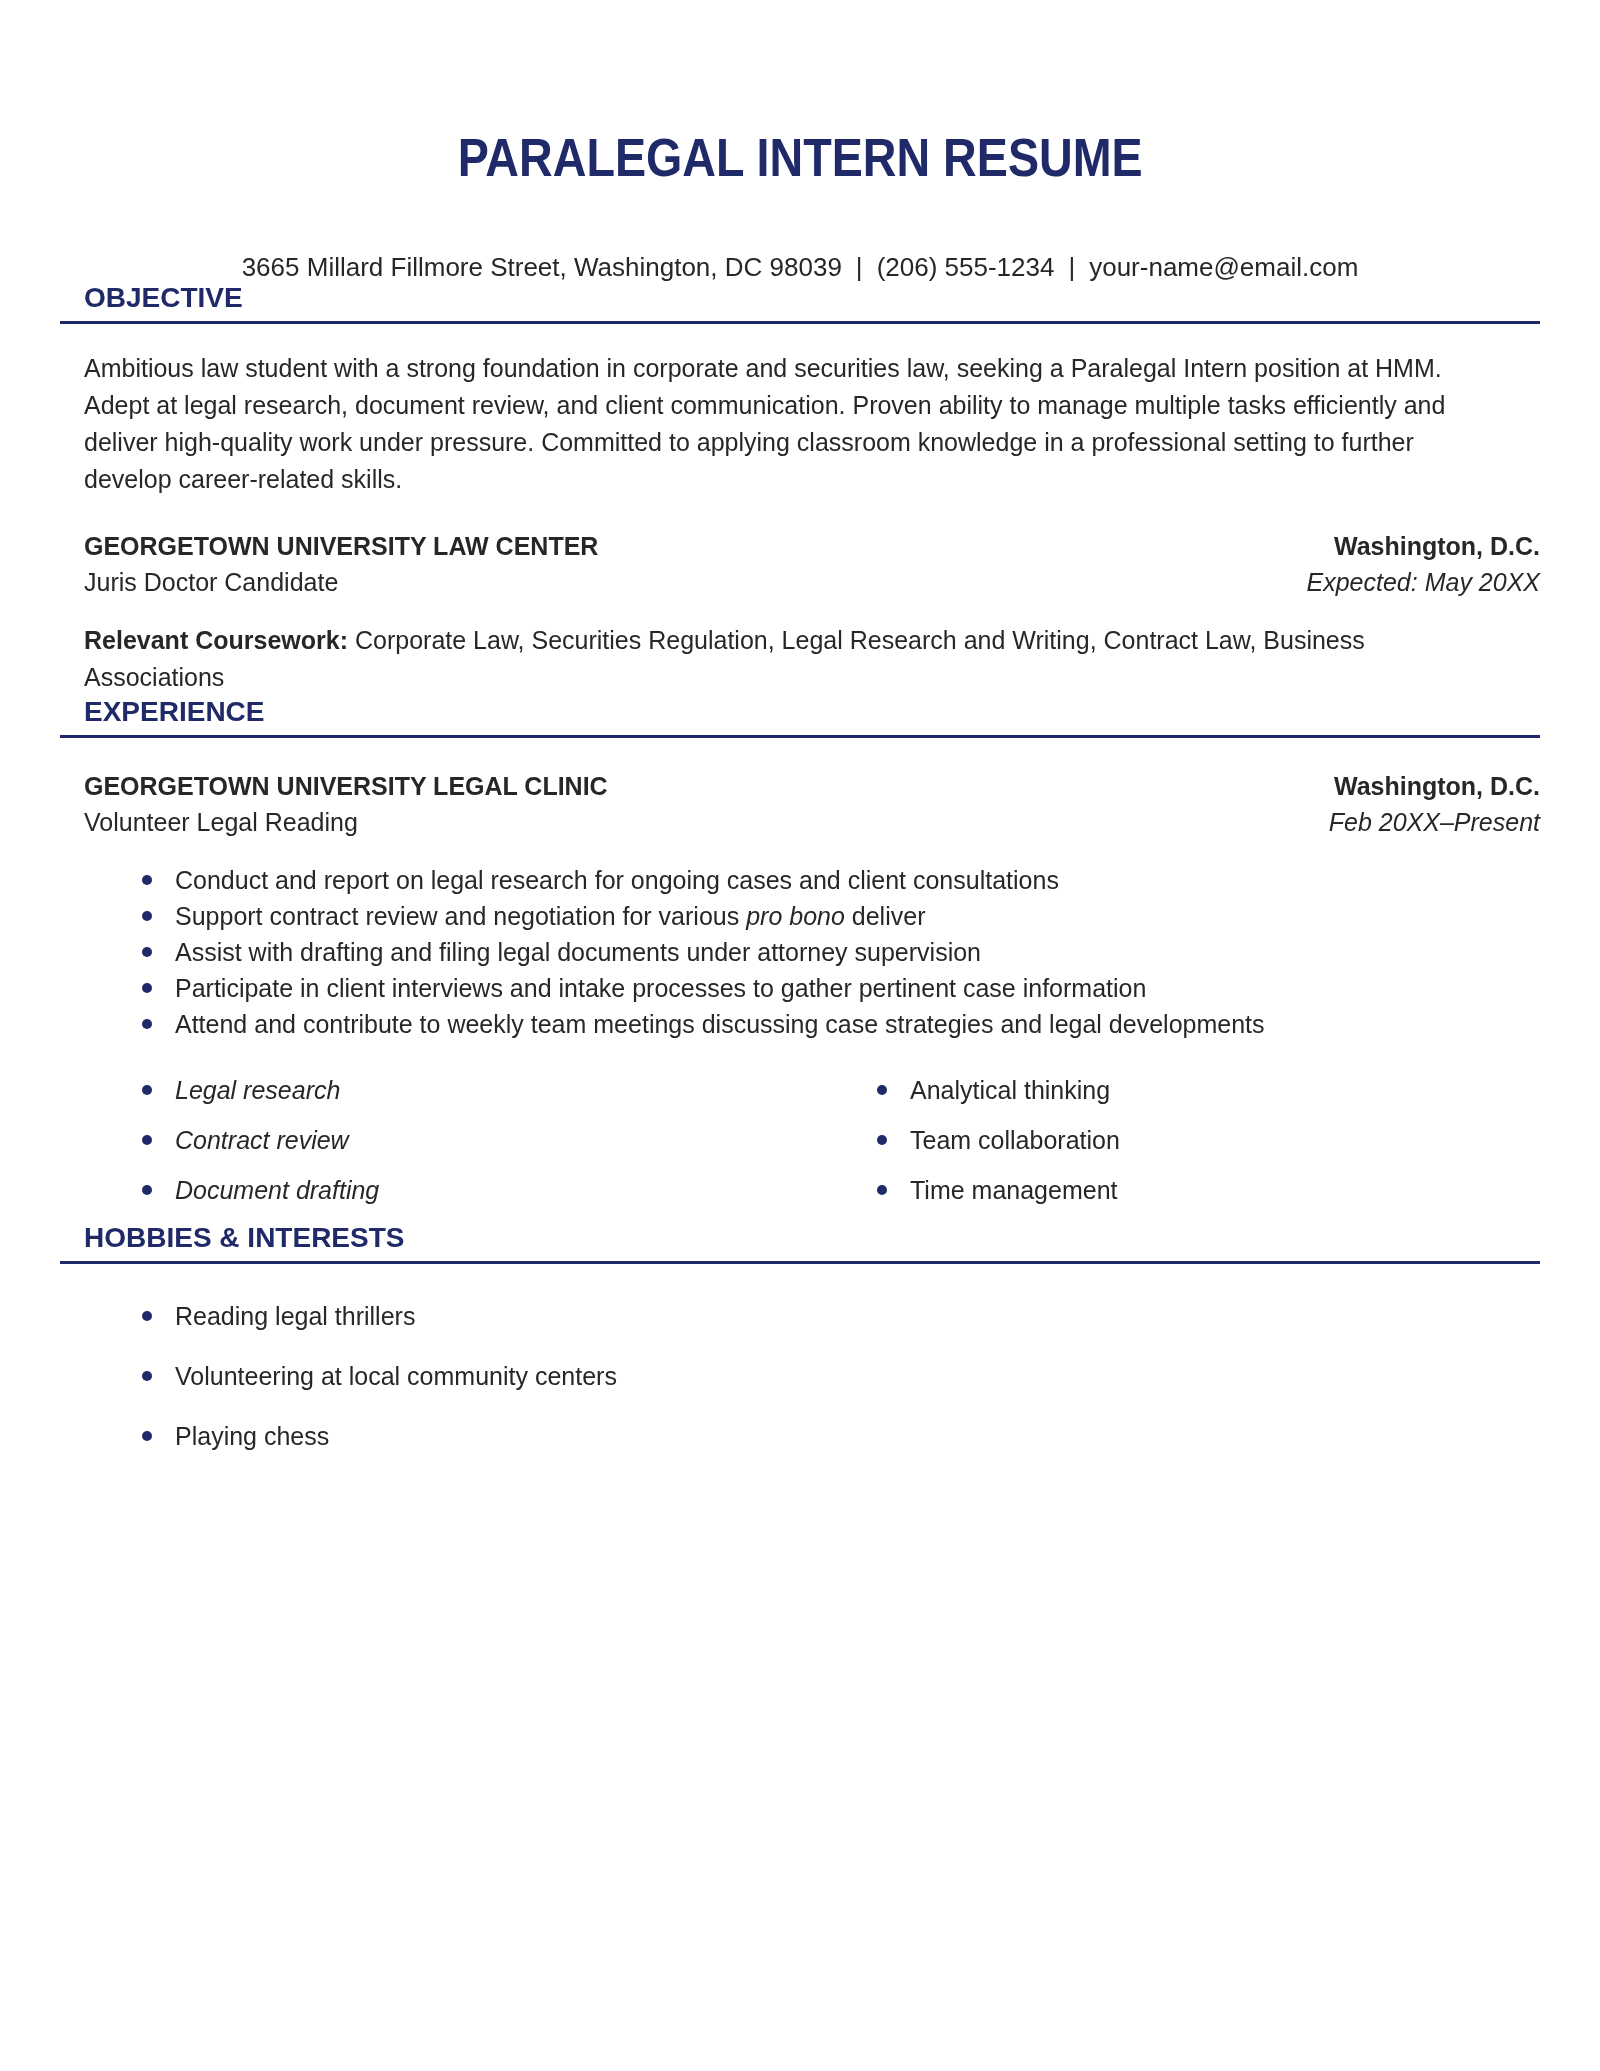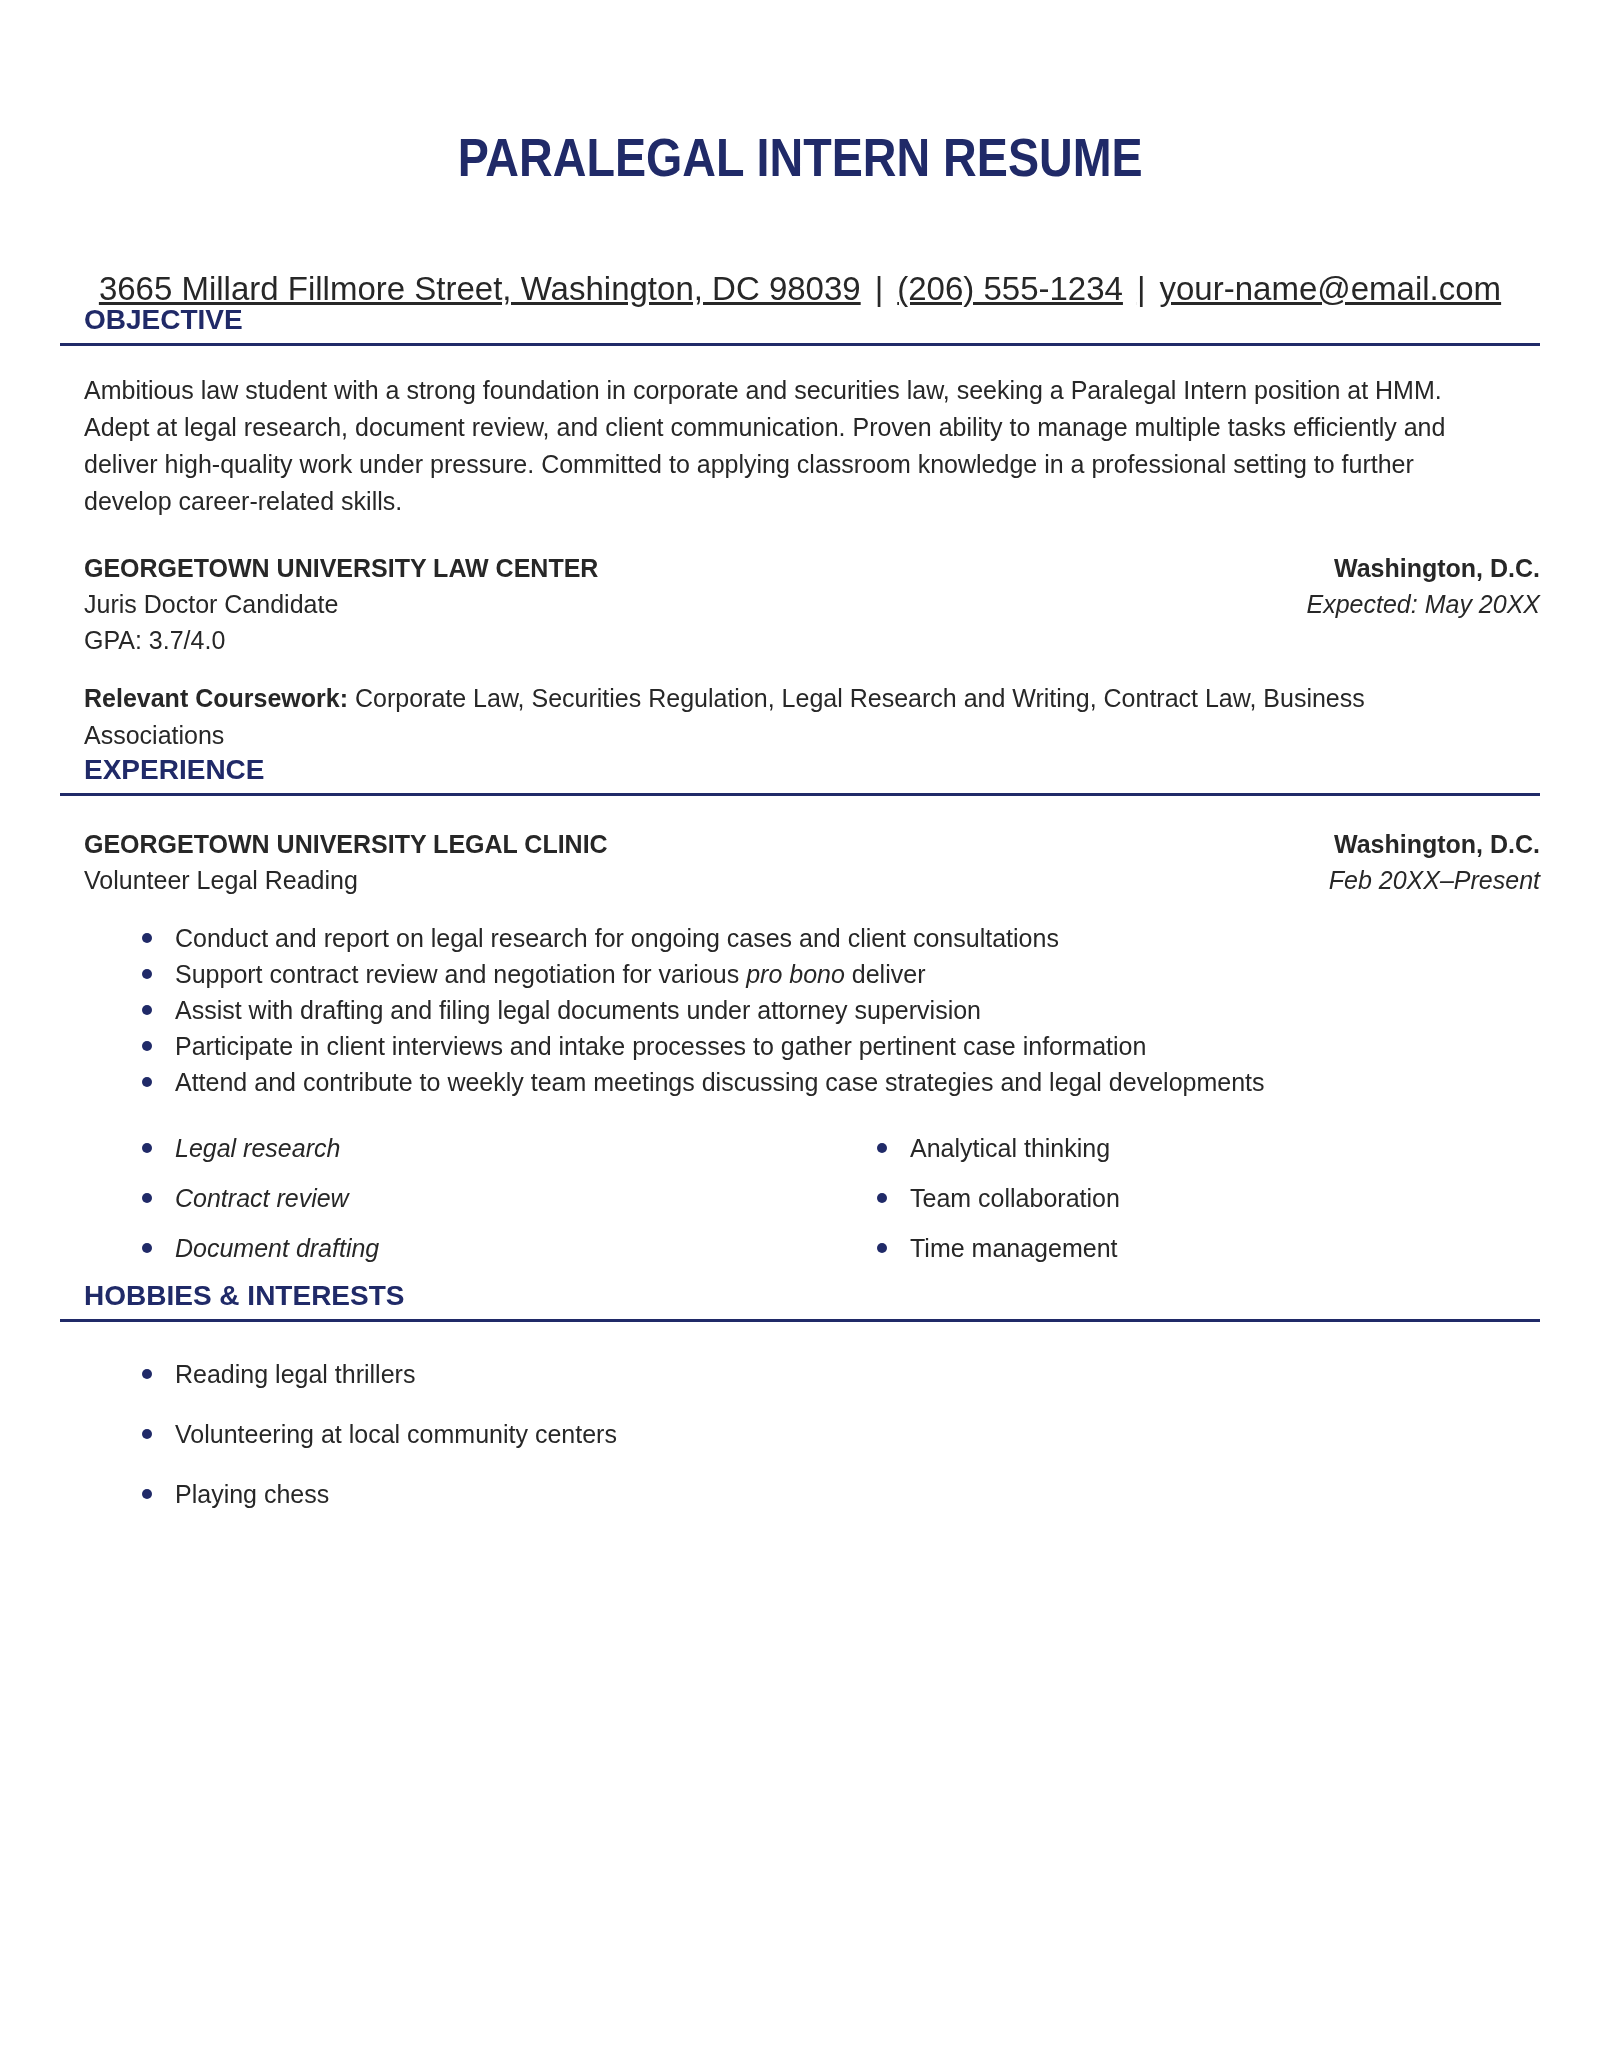--- a/index.html
+++ b/index.html
@@ -28,25 +28,24 @@
   }
   .title-inner{
     display:inline-block;
     transform:scaleX(0.88);
     transform-origin:50% 50%;
     white-space:nowrap;
   }
 
   
   .contact{
-    margin-top:74px;
+    margin-top:52px;
     text-align:center;
-    font-size:33px;
+    font-size:26px;
     line-height:30px;
-    text-decoration:underline;
   }
   .sep{margin:0 14px;}
 
   
   h2.sec{
     margin:0;
     color:var(--accent);
     font-size:28px;
     line-height:32px;
     font-weight:bold;
@@ -127,23 +126,20 @@
 
   <div class="entry indent">
     <div class="row">
       <span class="b">GEORGETOWN UNIVERSITY LAW CENTER</span>
       <span class="b">Washington, D.C.</span>
     </div>
     <div class="row">
       <span>Juris Doctor Candidate</span>
       <span class="i">Expected: May 20XX</span>
     </div>
-    <div class="row">
-      <span>GPA: 3.7/4.0</span>
-    </div>
     <p class="para coursework">
       <span class="b label">Relevant Coursework:</span><span>Corporate Law, Securities Regulation, Legal Research and Writing, Contract Law, Business Associations</span>
     </p>
   </div>
 
   <h2 class="sec mt-experience">EXPERIENCE</h2>
   <div class="entry indent">
     <div class="row">
       <span class="b">GEORGETOWN UNIVERSITY LEGAL CLINIC</span>
       <span class="b">Washington, D.C.</span>

